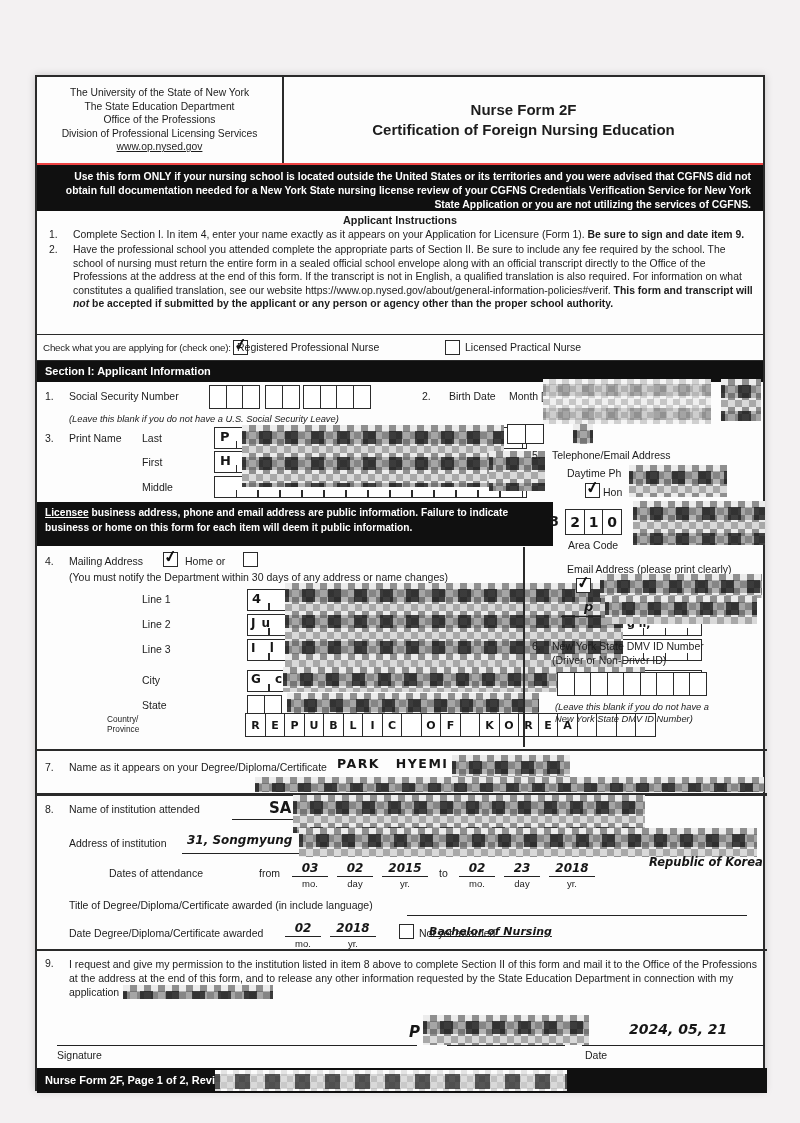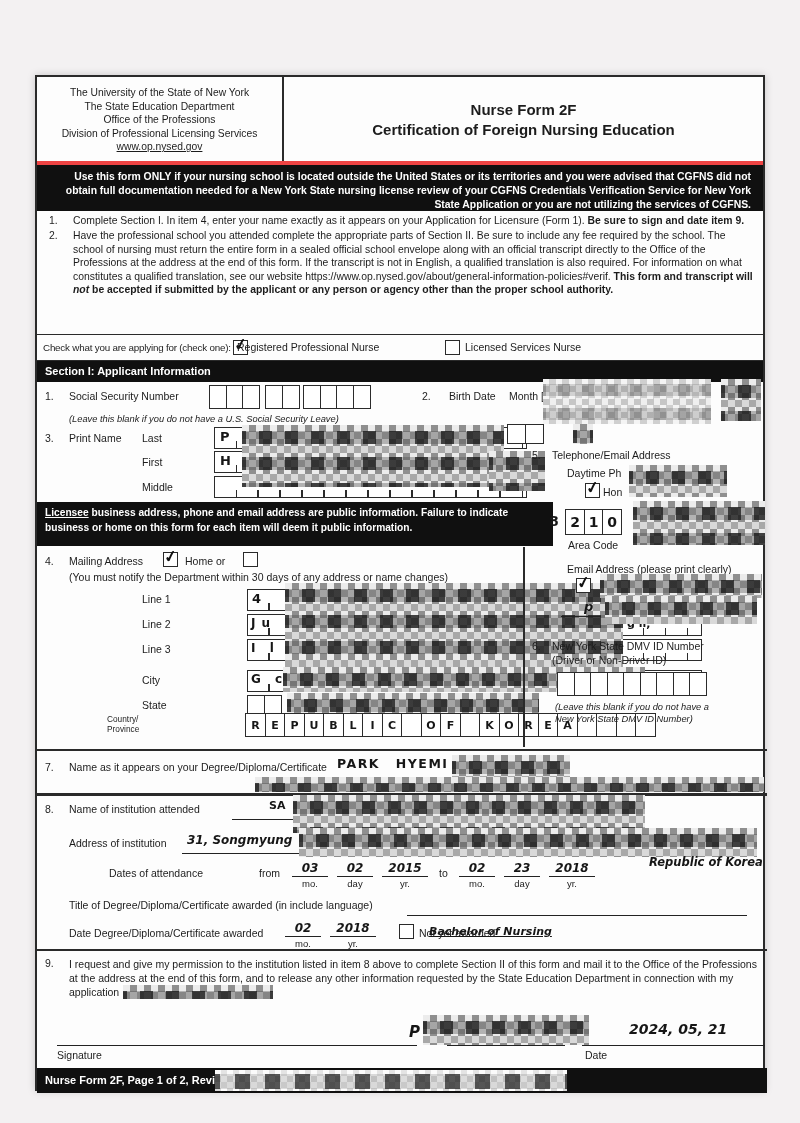--- a/index.html
+++ b/index.html
@@ -6,21 +6,21 @@
   body{width:800px;height:1123px;background:#f3f1f2;font-family:"Liberation Sans",sans-serif;color:#1c1c1c;position:relative;overflow:hidden;}
   .page{position:absolute;inset:0;}
   .form{position:absolute;left:35px;top:75px;width:730px;height:1016px;background:#fdfdfd;border:2.5px solid #2a2a2a;box-shadow:0 0 8px rgba(0,0,0,.18);box-sizing:border-box;}
   .abs{position:absolute;}
   .lbl{font-size:10.5px;line-height:13px;color:#1c1c1c;white-space:nowrap;}
   .b{font-weight:bold;}
   .i{font-style:italic;}
   .small{font-size:9.3px;}
   .wrap{white-space:normal;}
   
-  .header{position:absolute;left:0;top:0;width:100%;height:88px;display:flex;box-sizing:border-box;border-bottom:4px solid #ef4444;}
+  .header{position:absolute;left:0;top:0;width:100%;height:88px;display:flex;box-sizing:border-box;border-bottom:2px solid #ef4444;}
   .header-left{width:247px;border-right:2px solid #2a2a2a;box-sizing:border-box;text-align:center;padding-top:9px;font-size:10.3px;line-height:13.5px;}
   .header-right{flex:1;text-align:center;padding-top:24px;}
   .title1{font-size:15px;font-weight:bold;}
   .title2{font-size:15px;font-weight:bold;margin-top:3px;}
   .link{text-decoration:underline;}
   
   .banner{position:absolute;left:0;top:88px;width:100%;height:46px;background:#101010;color:#fff;font-size:10.4px;font-weight:bold;text-align:right;padding:5px 12px 0;box-sizing:border-box;line-height:14px;}
   .secbar{position:absolute;left:0;top:284px;width:100%;height:21px;background:#101010;color:#fff;font-size:11px;font-weight:bold;line-height:21px;padding-left:8px;box-sizing:border-box;}
   .notice{position:absolute;left:0;top:425px;width:516px;height:44px;background:#101010;color:#fff;font-size:10.2px;font-weight:bold;line-height:14.5px;padding:4px 8px;box-sizing:border-box;}
   .footerbar{position:absolute;left:0;top:991px;width:730px;height:25px;background:#101010;color:#fff;font-size:11px;font-weight:bold;line-height:25px;padding-left:8px;box-sizing:border-box;}
@@ -75,36 +75,37 @@
       </div>
       <div class="header-right">
         <div class="title1">Nurse Form 2F</div>
         <div class="title2">Certification of Foreign Nursing Education</div>
       </div>
     </div>
 
     <div class="banner">Use this form ONLY if your nursing school is located outside the United States or its territories and you were advised that CGFNS did not obtain full documentation needed for a New York State nursing license review of your CGFNS Credentials Verification Service for New York State Application or you are not utilizing the services of CGFNS.</div>
 
     <div class="instr">
+      <div class="instr-title">Applicant Instructions</div>
       <div class="instr-item">
         <span class="instr-num">1.</span>
         <span class="wrap"><span>Complete Section I. In item 4, enter your name exactly as it appears on your Application for Licensure (Form 1). </span><span class="b">Be sure to sign and date item 9.</span></span>
       </div>
       <div class="instr-item">
         <span class="instr-num">2.</span>
         <span class="wrap"><span>Have the professional school you attended complete the appropriate parts of Section II. Be sure to include any fee required by the school. The school of nursing must return the entire form in a sealed official school envelope along with an official transcript directly to the Office of the Professions at the address at the end of this form. If the transcript is not in English, a qualified translation is also required. For information on what constitutes a qualified translation, see our website https://www.op.nysed.gov/about/general-information-policies#verif. </span><span class="b">This form and transcript will </span><span class="b i">not</span><span class="b"> be accepted if submitted by the applicant or any person or agency other than the proper school authority.</span></span>
       </div>
     </div>
 
     <div class="checkrow">
       <span class="abs lbl" style="left:6px;top:6px;font-size:9.8px;letter-spacing:-0.2px;">Check what you are applying for (check one):</span>
       <span class="cb checked" style="left:196px;top:5px;"></span>
       <span class="abs lbl" style="left:200px;top:6px;">Registered Professional Nurse</span>
       <span class="cb" style="left:408px;top:5px;"></span>
-      <span class="abs lbl" style="left:428px;top:6px;">Licensed Services Nurse</span>
+      <span class="abs lbl" style="left:428px;top:6px;">Licensed Practical Nurse</span>
     </div>
 
     <div class="secbar">Section I: Applicant Information</div>
 
     <span class="abs lbl" style="left:8px;top:313px;">1.</span>
     <span class="abs lbl" style="left:32px;top:313px;">Social Security Number</span>
     <span class="abs cellrow ssn" style="left:172px;top:308px;">
         <span class="cell"></span>
         <span class="cell"></span>
         <span class="cell"></span>
@@ -251,21 +252,21 @@
     <span class="abs lbl" style="left:8px;top:684px;">7.</span>
     <span class="abs lbl" style="left:32px;top:684px;">Name as it appears on your Degree/Diploma/Certificate</span>
     <span class="abs hand" style="left:300px;top:679px;font-size:12.5px;word-spacing:10px;letter-spacing:1.5px;">PARK HYEMI</span>
     <div class="redact" style="left:415px;top:678px;width:118px;height:22px;"></div>
     <div class="redact" style="left:218px;top:700px;width:509px;height:15px;"></div>
     <div class="hline" style="left:0;top:716px;width:730px;height:2.5px;"></div>
 
     <span class="abs lbl" style="left:8px;top:726px;">8.</span>
     <span class="abs lbl" style="left:32px;top:726px;">Name of institution attended</span>
     <span class="abs uline" style="left:195px;top:728px;width:410px;height:14px;"></span>
-    <span class="abs hand" style="left:232px;top:722px;font-size:11px;">SA</span>
+    <span class="abs hand" style="left:232px;top:722px;font-size:15px;">SA</span>
     <div class="redact" style="left:256px;top:718px;width:352px;height:38px;"></div>
 
     <span class="abs lbl" style="left:32px;top:760px;text-align:center;">Address of institution</span>
     <span class="abs uline" style="left:145px;top:762px;width:560px;height:14px;"></span>
     <span class="abs hand--i" style="left:150px;top:756px;font-size:12px;">31, Songmyung</span>
     <div class="redact" style="left:262px;top:751px;width:458px;height:29px;"></div>
 
     <span class="abs lbl" style="left:32px;top:790px;padding-left:40px;">Dates of attendance</span>
     <span class="abs lbl" style="left:222px;top:790px;">from</span>
     <span class="dfield" style="left:255px;top:784px;width:36px;">

